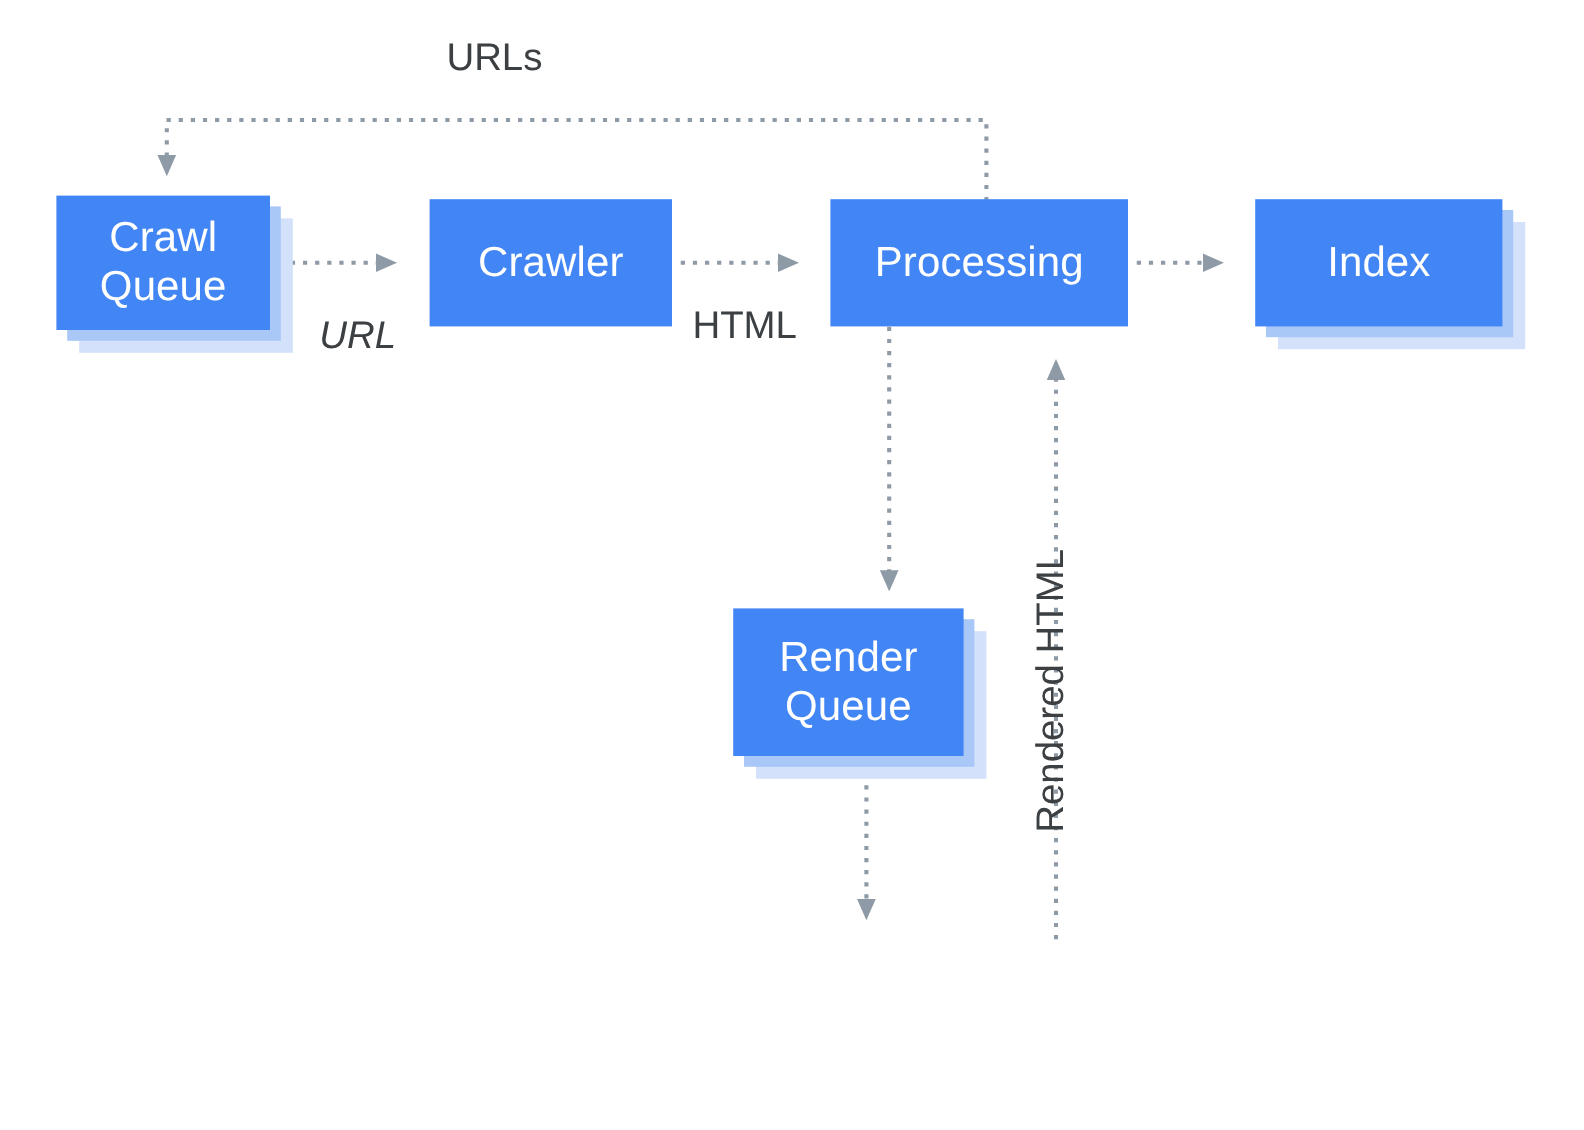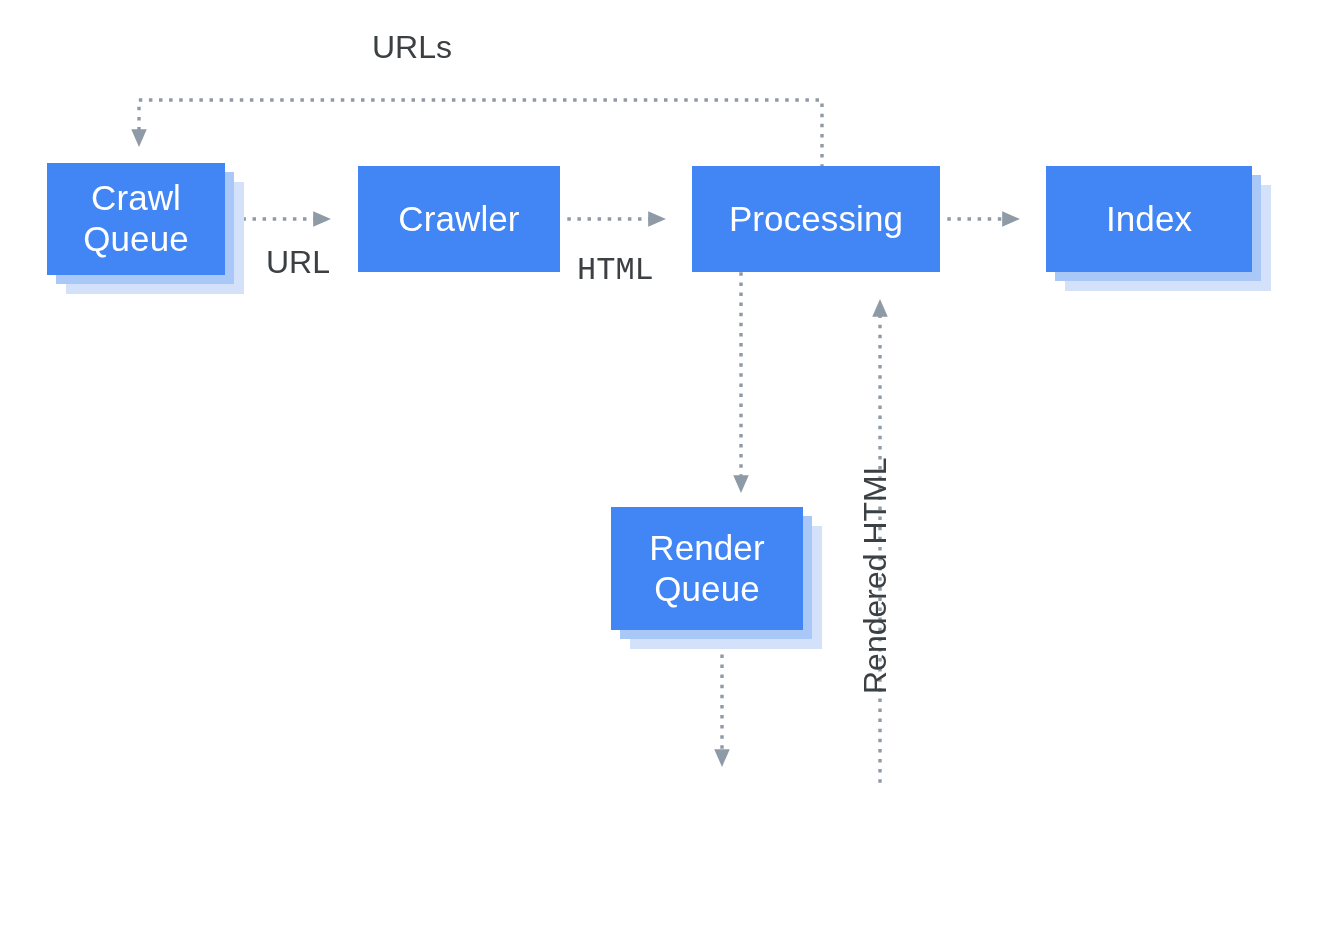--- a/index.html
+++ b/index.html
@@ -128,23 +128,23 @@
       <line x1="722" y1="646" x2="722" y2="766" stroke="#8e9aa6" stroke-width="3.4" stroke-linecap="square" stroke-dasharray="0.1 10" marker-end="url(#arrow-d)"></line>
     </g>
 
     <g>
       <line x1="880" y1="781" x2="880" y2="300" stroke="#8e9aa6" stroke-width="3.4" stroke-linecap="square" stroke-dasharray="0.1 10" marker-end="url(#arrow-d)"></line>
     </g>
   </svg>
 
   <div class="edge-label" style="left:372px; top:31px;">URLs</div>
 
-  <div class="edge-label" style="left:266px; top:246px;">URL</div>
+  <div class="edge-label" style="left:266px; top:263px;font-style:italic;">URL</div>
 
-  <div class="edge-label" style="left:577px; top:255px;font-family:Liberation Mono, monospace;">HTML</div>
+  <div class="edge-label" style="left:577px; top:255px;">HTML</div>
 
   <div class="edge-label vertical" style="left:859px; top:694px;">Rendered HTML</div>
 
   <div class="node" style="left:47px; top:163px; width:178px; height:112px;border-radius:19px;">
     <div class="plate2"></div>
     <div class="plate1"></div>
     <div class="face">
       <span class="label">Crawl
 Queue</span>
     </div>

